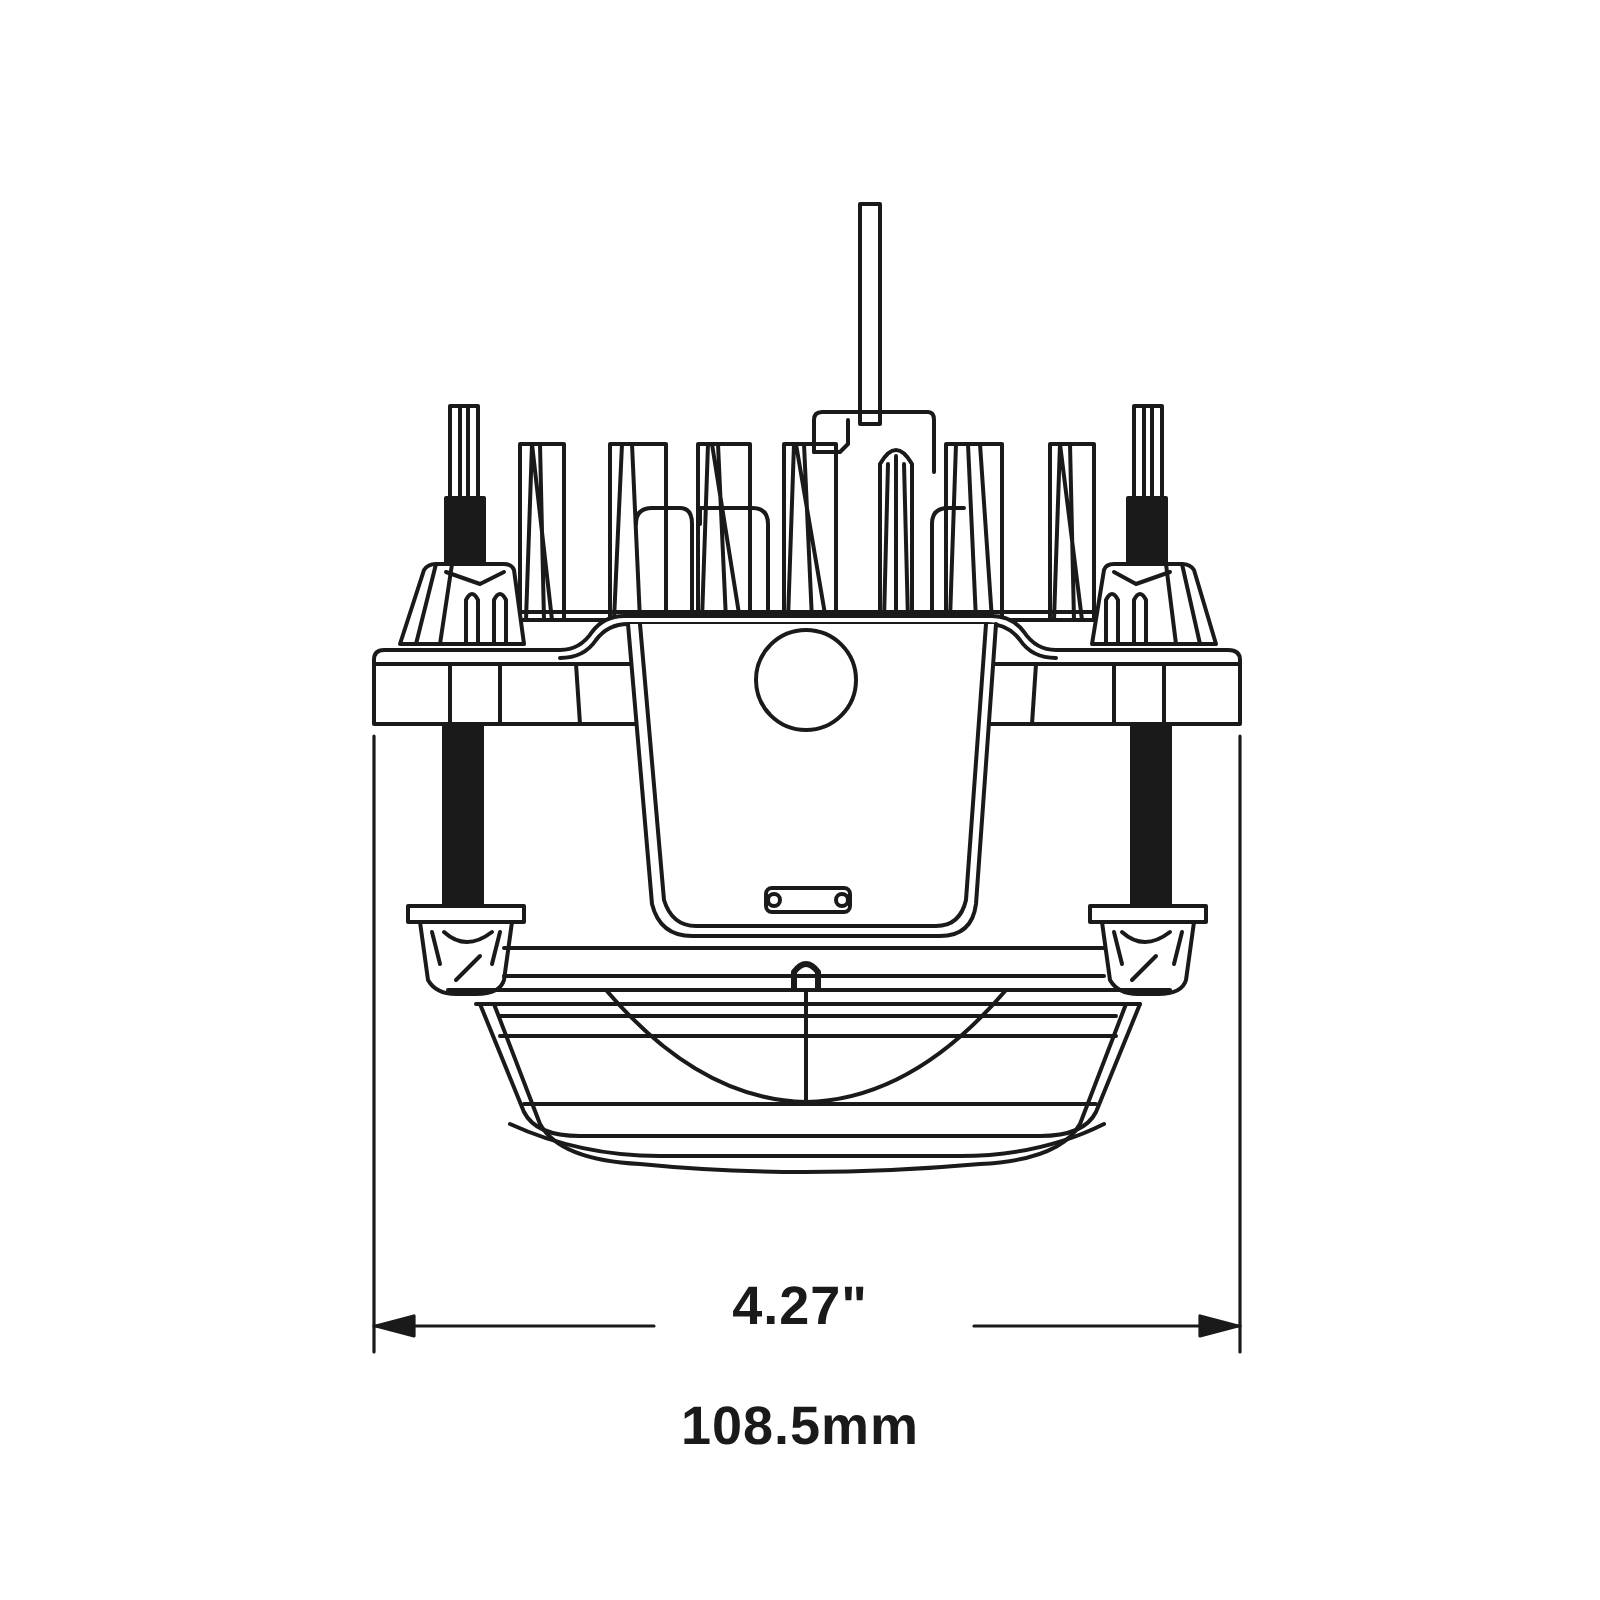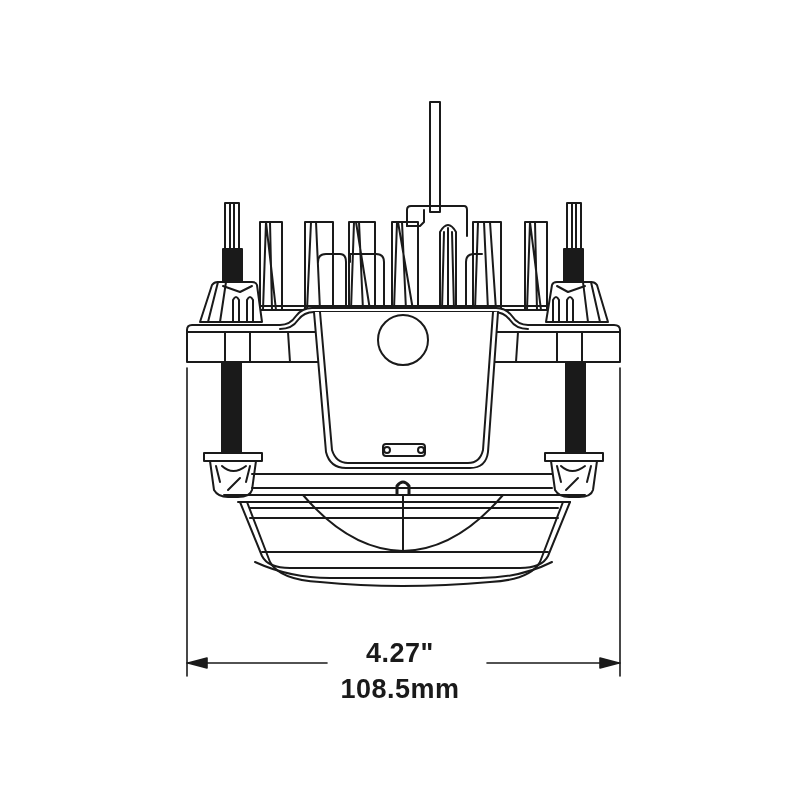--- a/index.html
+++ b/index.html
@@ -8,21 +8,21 @@
   .dim-text {
     position: absolute;
     left: 0; width: 800px;
     text-align: center;
     font-family: "Liberation Sans", sans-serif;
     font-weight: bold;
     color: #1a1a1a;
     letter-spacing: 0.5px;
   }
   #dim-imperial { top: 638px; font-size: 27px; }
-  #dim-metric { top: 674px; font-size: 27px; }
+  #dim-metric { top: 698px; font-size: 27px; }
 </style>
 </head>
 <body>
 
 <svg id="drawing" viewBox="0 0 800 800" xmlns="http://www.w3.org/2000/svg">
   <g fill="none" stroke="#1a1a1a" stroke-width="2" stroke-linejoin="round" stroke-linecap="round">
 
     <g>
       <rect x="430" y="102" width="10" height="110" fill="#fff"></rect>
       <path d="M407 226 L407 210 Q407 206 411 206 L464 206 Q467 206 467 210 L467 236"></path>

